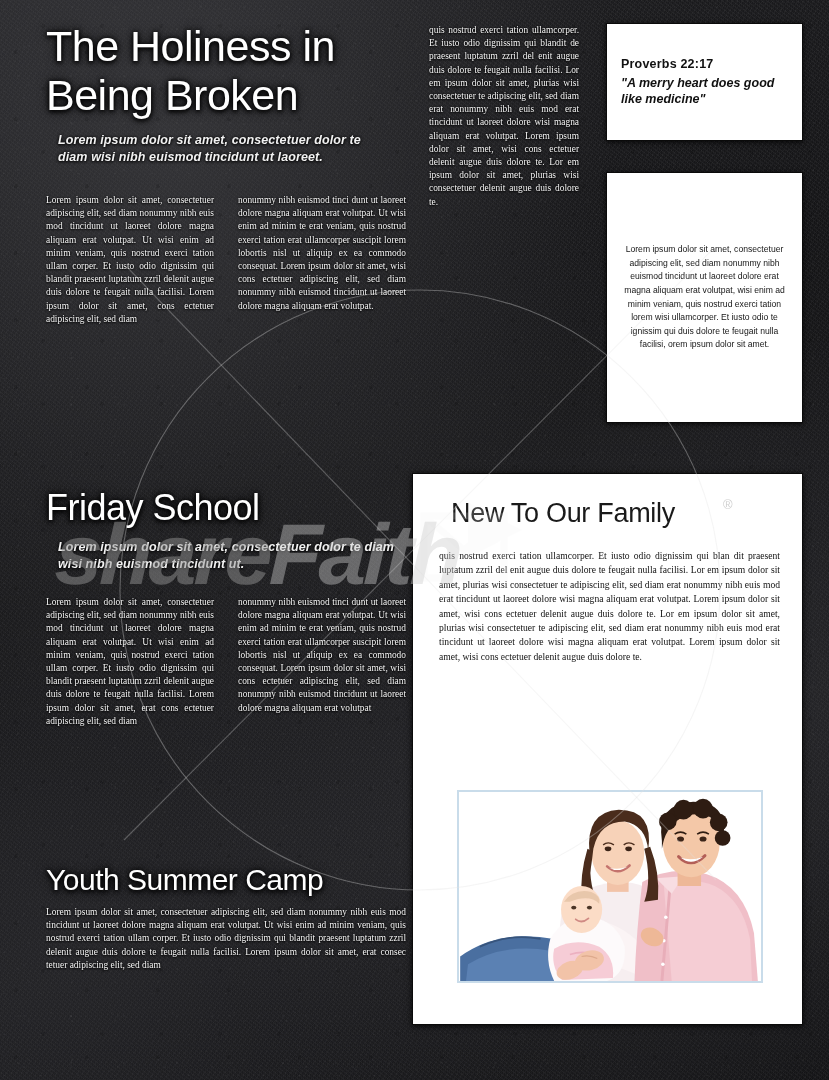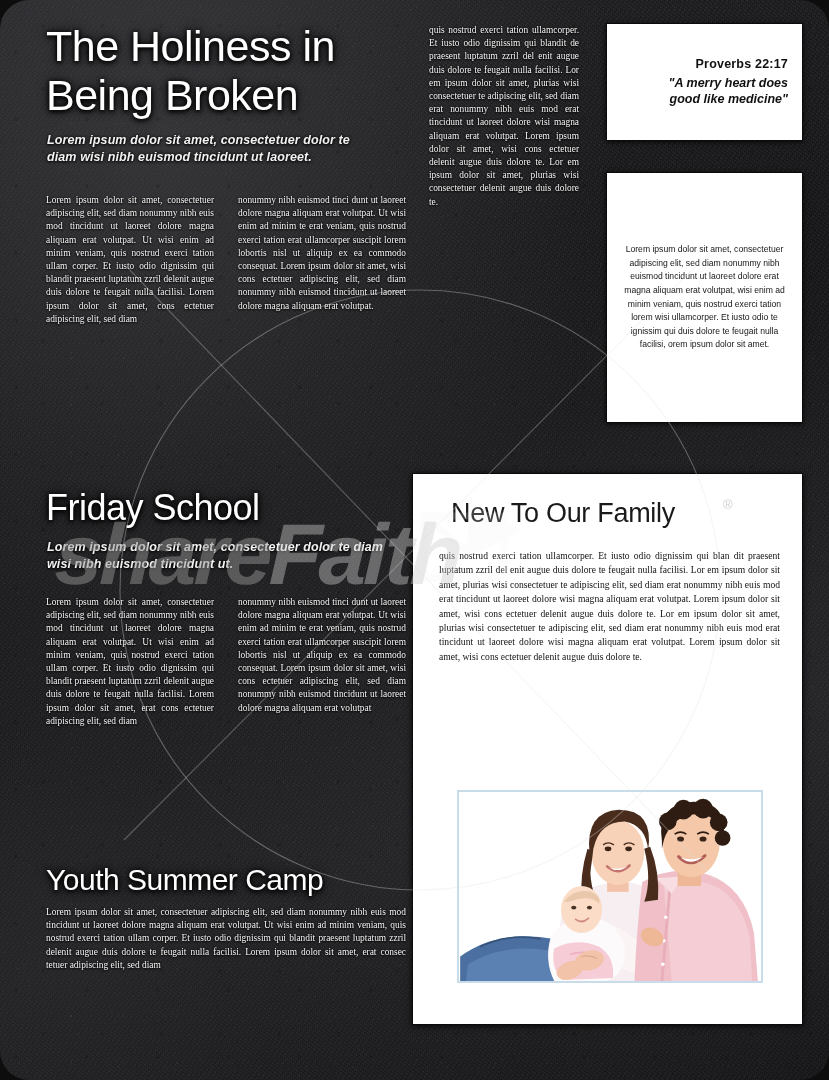--- a/index.html
+++ b/index.html
@@ -19,21 +19,20 @@
     overflow: hidden;
     background-color: #1b1b1d;
     background-image:
       radial-gradient(ellipse at 20% 12%, rgba(70,70,74,0.55) 0%, rgba(0,0,0,0) 48%),
       radial-gradient(ellipse at 78% 68%, rgba(58,58,62,0.45) 0%, rgba(0,0,0,0) 52%),
       radial-gradient(circle at 8% 86%, rgba(52,52,56,0.40) 0%, rgba(0,0,0,0) 40%),
       repeating-linear-gradient(37deg, rgba(255,255,255,0.030) 0px, rgba(255,255,255,0.030) 1px, rgba(0,0,0,0.035) 1px, rgba(0,0,0,0.035) 3px),
       repeating-linear-gradient(-52deg, rgba(255,255,255,0.022) 0px, rgba(255,255,255,0.022) 1px, rgba(0,0,0,0.030) 1px, rgba(0,0,0,0.030) 4px),
       repeating-linear-gradient(97deg, rgba(255,255,255,0.016) 0px, rgba(255,255,255,0.016) 1px, rgba(0,0,0,0.022) 1px, rgba(0,0,0,0.022) 2px),
       linear-gradient(160deg, #232326 0%, #141416 45%, #1d1d20 72%, #101012 100%);
-    border-radius: 29px;
   }
 
   
   #grain {
     position: absolute;
     inset: 0;
     pointer-events: none;
     opacity: .5;
     background-image:
       radial-gradient(circle at 11% 23%, rgba(255,255,255,.07) 0 1px, transparent 1px),
@@ -55,21 +54,21 @@
     margin: 0;
   }
   .sub {
     color: #f2f2f2;
     font-style: italic;
     font-weight: 700;
     font-size: 12.5px;
     line-height: 17px;
     letter-spacing: .1px;
     text-shadow: 0 0 3px rgba(0,0,0,.95), 0 1px 3px rgba(0,0,0,.9);
-    margin: 1px;
+    margin: 12px;
   }
   .body-dark {
     color: #f6f6f6;
     font-family: "Liberation Serif", serif;
     font-size: 9.4px;
     line-height: 13.2px;
     text-align: justify;
     text-shadow: 0 0 2px rgba(0,0,0,.98), 0 1px 2px rgba(0,0,0,.92);
     margin: 0;
   }
@@ -95,21 +94,21 @@
     position: absolute;
     background: #ffffff;
     border: 1px solid #0a0a0a;
     box-shadow: 0 1px 5px rgba(0,0,0,.8);
     box-sizing: border-box;
   }
   #verse-box {
     left: 606px; top: 23px; width: 197px; height: 118px;
     display: flex; align-items: center; justify-content: center;
   }
-  #verse-inner { text-align: right; padding: 0 14px; margin-left: 32px; }
+  #verse-inner { text-align: left; padding: 0 14px; }
   #verse-ref {
     color: #111;
     font-size: 12.5px;
     font-weight: 700;
     letter-spacing: .2px;
     margin: 0 0 4px 0;
   }
   #verse-quote {
     color: #111;
     font-size: 12.5px;

